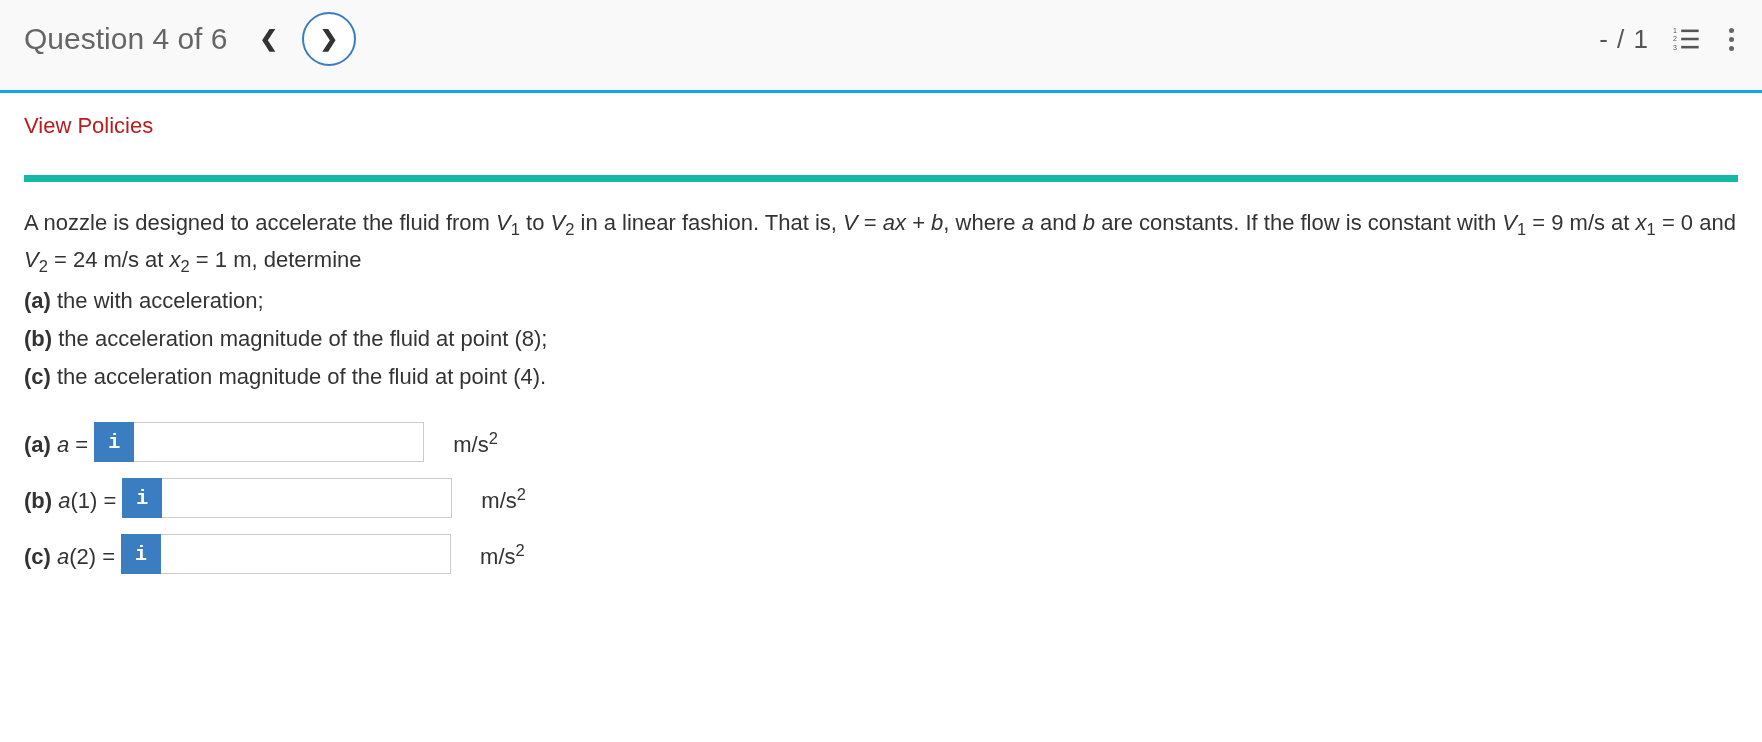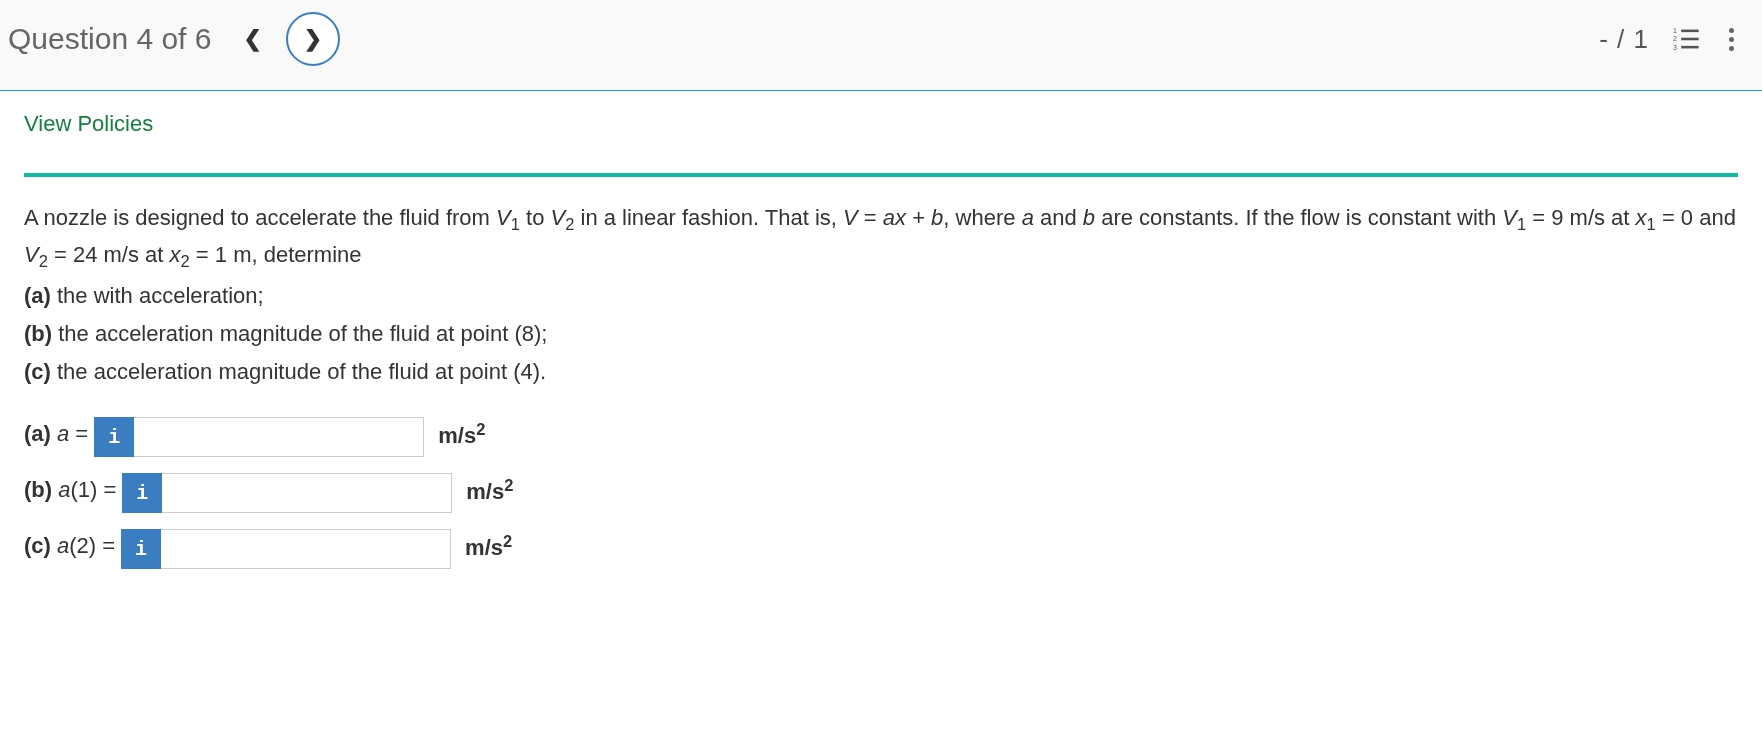--- a/index.html
+++ b/index.html
@@ -9,23 +9,23 @@
     }
     body {
       font-family: "Helvetica Neue", Helvetica, Arial, sans-serif;
       background: #ffffff;
       color: #333;
     }
     .header {
       display: flex;
       align-items: center;
       justify-content: space-between;
-      padding: 12px 24px 24px 8px;
+      padding: 12px 24px 24px 24px;
       background: #f9f9f9;
-      border-bottom: 1px solid #0ea5e9;
+      border-bottom: 3px solid #0ea5e9;
     }
     .header-left {
       display: flex;
       align-items: center;
       gap: 24px;
     }
     .question-title {
       font-size: 30px;
       color: #666;
       font-weight: 400;
@@ -87,34 +87,34 @@
     .more-icon span {
       width: 5px;
       height: 5px;
       background: #666;
       border-radius: 50%;
     }
     .content {
       padding: 20px 24px;
     }
     .policies-link {
-      color: #15803d;
+      color: #b91c1c;
       font-size: 22px;
       cursor: pointer;
       display: inline-block;
       margin-bottom: 36px;
     }
     .attempt-title {
       font-size: 23px;
       font-weight: bold;
       color: #444;
       margin-bottom: 20px;
     }
     .question-body {
-      border-top: 4px solid #14b8a6;
+      border-top: 7px solid #14b8a6;
       padding-top: 24px;
       font-size: 22px;
       color: #333;
       line-height: 1.55;
     }
     .question-body p {
       margin-bottom: 4px;
     }
     .question-text {
       margin-bottom: 4px;
@@ -128,21 +128,21 @@
       vertical-align: super;
     }
     .italic {
       font-style: italic;
     }
     .inputs {
       margin-top: 28px;
     }
     .input-row {
       display: flex;
-      align-items: flex-start;
+      align-items: flex-end;
       margin-bottom: 16px;
       font-size: 22px;
     }
     .input-label {
       white-space: nowrap;
       margin-right: 6px;
     }
     .info-btn {
       width: 40px;
       height: 40px;
@@ -161,23 +161,22 @@
     .answer-input {
       height: 40px;
       width: 290px;
       border: 1px solid #ccc;
       border-left: none;
       padding: 4px 8px;
       font-size: 18px;
       outline: none;
     }
     .unit {
-      margin-left: 14px;
-      font-size: 22px;
-      font-weight: bold;
+      margin-left: 29px;
+      font-size: 22px;
     }
     .bold {
       font-weight: bold;
     }
   </style>
 </head>
 <body>
 
 <div class="header">
   <div class="header-left">

